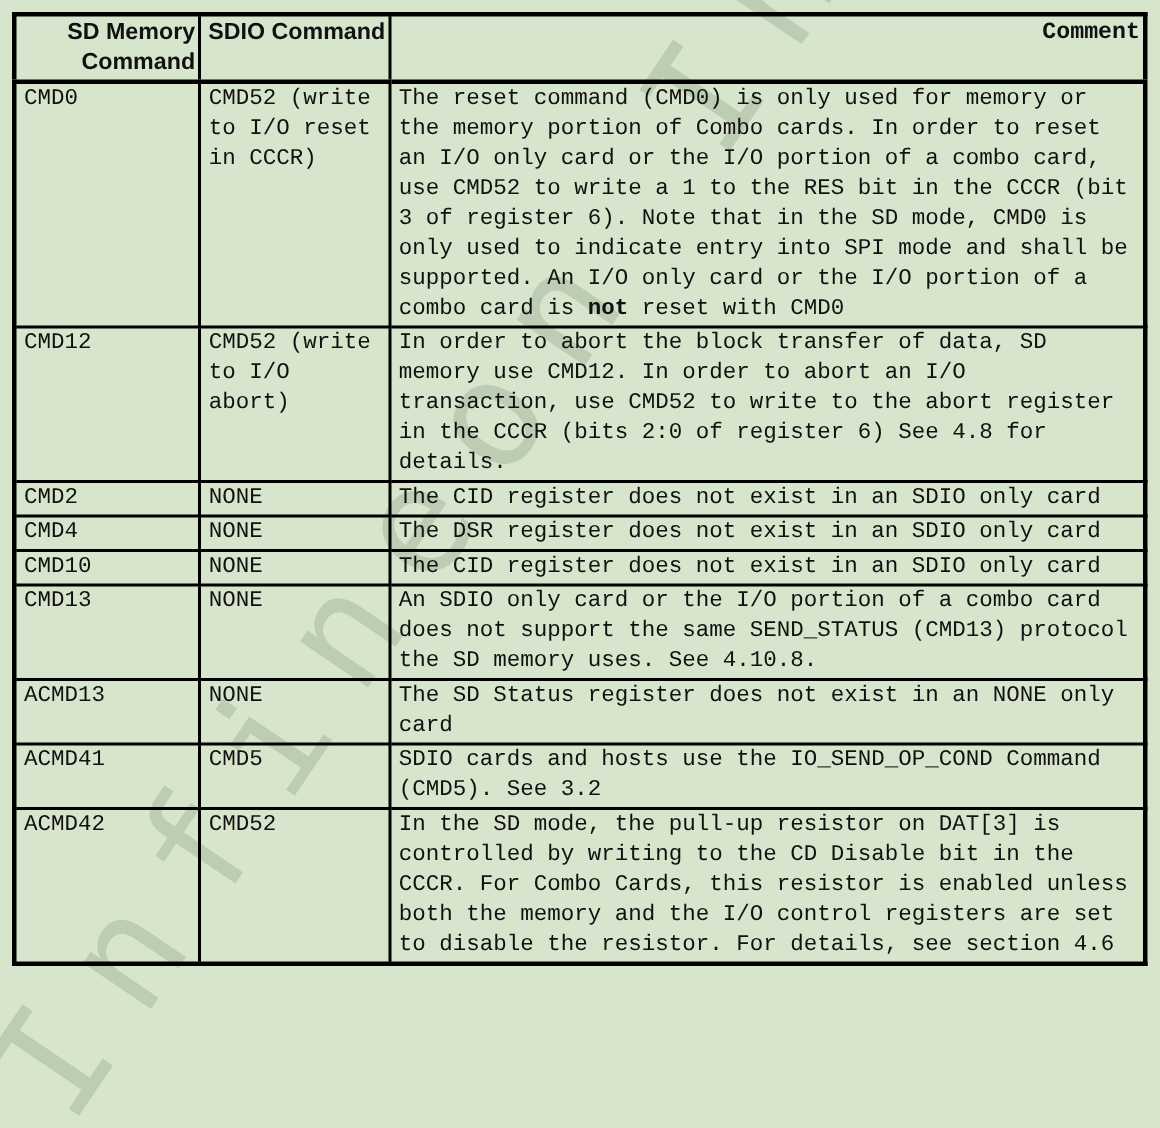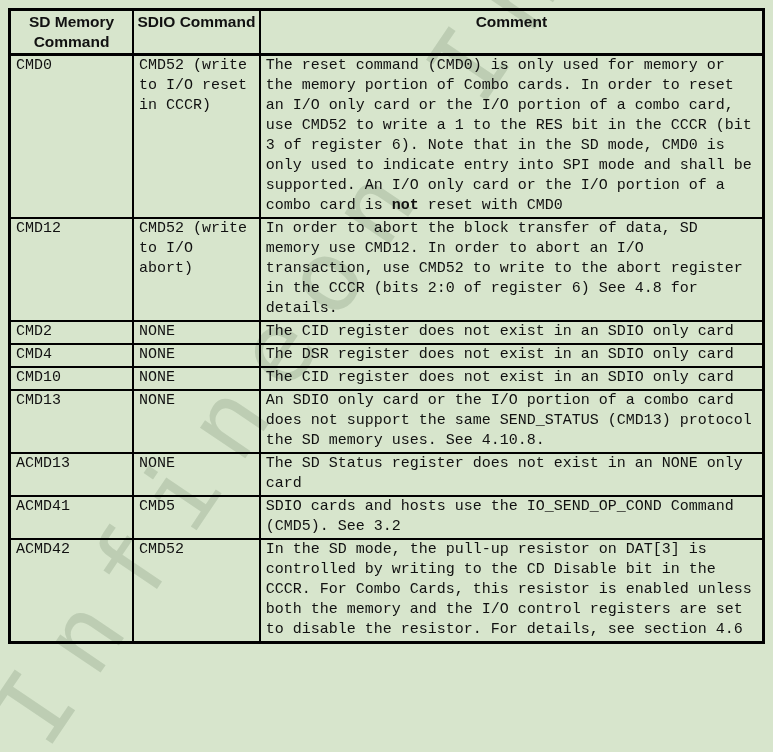--- a/index.html
+++ b/index.html
@@ -43,33 +43,33 @@
   }
   .cmd-table th, .cmd-table td {
     border: 2px solid #000;
     vertical-align: top;
     overflow: hidden;
   }
   .cmd-table thead th {
     font-size: 15.5px;
     line-height: 19.5px;
     font-weight: bold;
-    text-align: center;
+    text-align: right;
     padding: 1px 2px 2px 2px;
     border-bottom: 3px solid #000;
   }
   .cmd-table td {
     font-size: 15px;
     line-height: 20px;
     padding: 0 3px 1px 5px;
     font-family: Liberation Mono, monospace;
   }
   .col-sd   { width: 120px; }
   .col-sdio { width: 123px; }
-  .col-comment { width: 489px; }
+  .col-comment { width: 489px; font-family: Liberation Mono, monospace; }
   td b { font-weight: bold; }
 </style>
 </head>
 <body>
 
 <div class="watermark">Infineon Infineon</div>
 
 <table class="cmd-table">
   <colgroup>
     <col class="col-sd">

